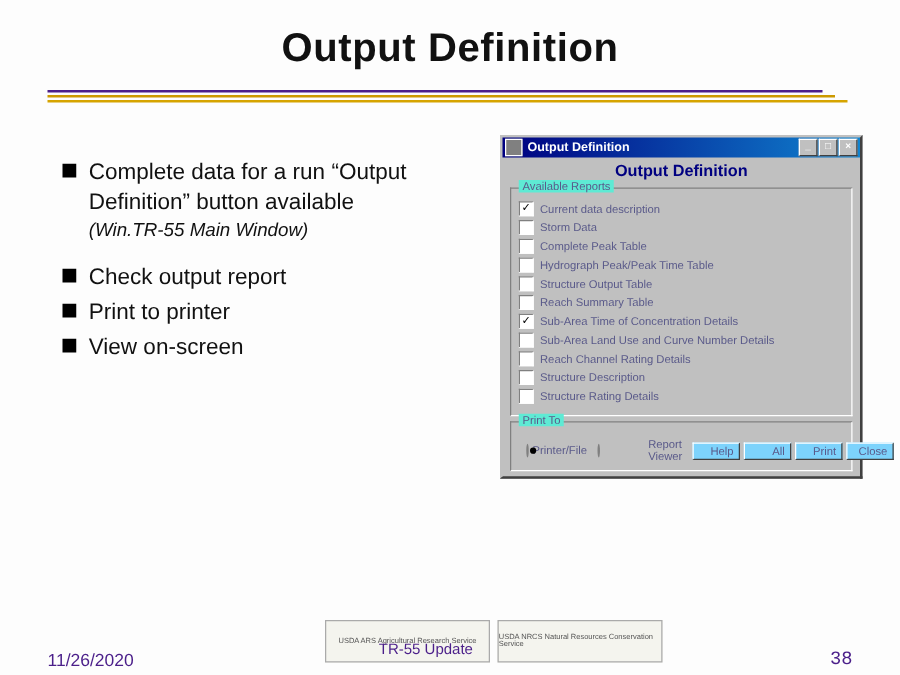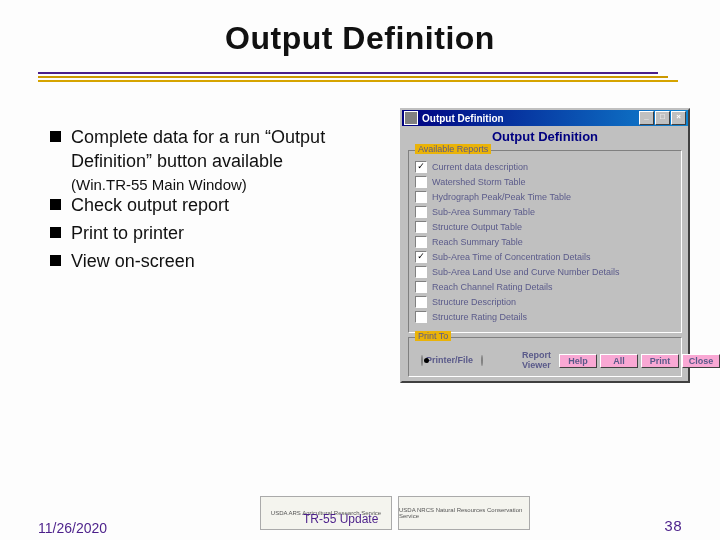--- a/index.html
+++ b/index.html
@@ -60,25 +60,26 @@
     flex: 0 0 11px;
   }
   .bullet-text {
     font-size: 18px;
     font-family: "Comic Sans MS", Arial, sans-serif;
     color: #111;
     line-height: 1.35;
   }
   .bullet-sub {
     font-size: 15px;
+    font-style: italic;
     font-family: "Comic Sans MS", Arial, sans-serif;
     color: #111;
     margin-left: 21px;
     margin-top: -2px;
-    margin-bottom: 0;
+    margin-bottom: 16px;
   }
 
   
   .dialog {
     position: absolute;
     top: 108px;
     left: 400px;
     width: 286px;
     border: 2px solid #c0c0c0;
     border-right-color: #404040;
@@ -130,21 +131,21 @@
     border: 1px solid #808080;
     border-right-color: #fff;
     border-bottom-color: #fff;
     position: relative;
     padding: 10px 6px 6px 6px;
   }
   .group-label {
     position: absolute;
     top: -7px;
     left: 6px;
-    background: #eab308;
+    background: #5eead4;
     padding: 0 3px;
     font-size: 9px;
     color: #5a5a8a;
   }
   .chk-row {
     display: flex;
     align-items: center;
     margin-bottom: 3px;
     font-size: 9px;
     color: #5a5a8a;
@@ -161,21 +162,20 @@
     line-height: 9px;
     text-align: center;
     color: #000;
   }
   .print-row {
     display: flex;
     align-items: center;
     padding: 2px 6px;
     font-size: 9px;
     color: #5a5a8a;
-    font-weight: bold;
   }
   .radio {
     width: 9px;
     height: 9px;
     border-radius: 50%;
     border: 1px solid #808080;
     background: #fff;
     margin-right: 3px;
     position: relative;
   }
@@ -187,28 +187,28 @@
     border-radius: 50%;
     background: #000;
   }
   .btn-row {
     display: flex;
     justify-content: flex-end;
     gap: 3px;
     padding-top: 2px;
   }
   .dlg-btn {
-    background: #f9a8d4;
+    background: #7dd3fc;
     border: 1px solid #fff;
     border-right-color: #404040;
     border-bottom-color: #404040;
     font-size: 9px;
     padding: 1px 4px;
     min-width: 28px;
-    text-align: center;
+    text-align: right;
     color: #5a5a8a;
   }
 
   .footer-date {
     position: absolute;
     bottom: 4px;
     left: 38px;
     font-size: 14px;
     color: #4b1f8a;
     font-family: "Comic Sans MS", Arial, sans-serif;
@@ -292,29 +292,29 @@
     <div class="dlg-heading">Output Definition</div>
     <div class="group">
       <div class="group-label">Available Reports</div>
       <div id="reports">
           <div class="chk-row">
             <div class="chk">✓</div>
             <span>Current data description</span>
           </div>
           <div class="chk-row">
             <div class="chk"></div>
-            <span>Watershed Storm Table</span>
+            <span>Storm Data</span>
+          </div>
+          <div class="chk-row">
+            <div class="chk"></div>
+            <span>Complete Peak Table</span>
           </div>
           <div class="chk-row">
             <div class="chk"></div>
             <span>Hydrograph Peak/Peak Time Table</span>
-          </div>
-          <div class="chk-row">
-            <div class="chk"></div>
-            <span>Sub-Area Summary Table</span>
           </div>
           <div class="chk-row">
             <div class="chk"></div>
             <span>Structure Output Table</span>
           </div>
           <div class="chk-row">
             <div class="chk"></div>
             <span>Reach Summary Table</span>
           </div>
           <div class="chk-row">

